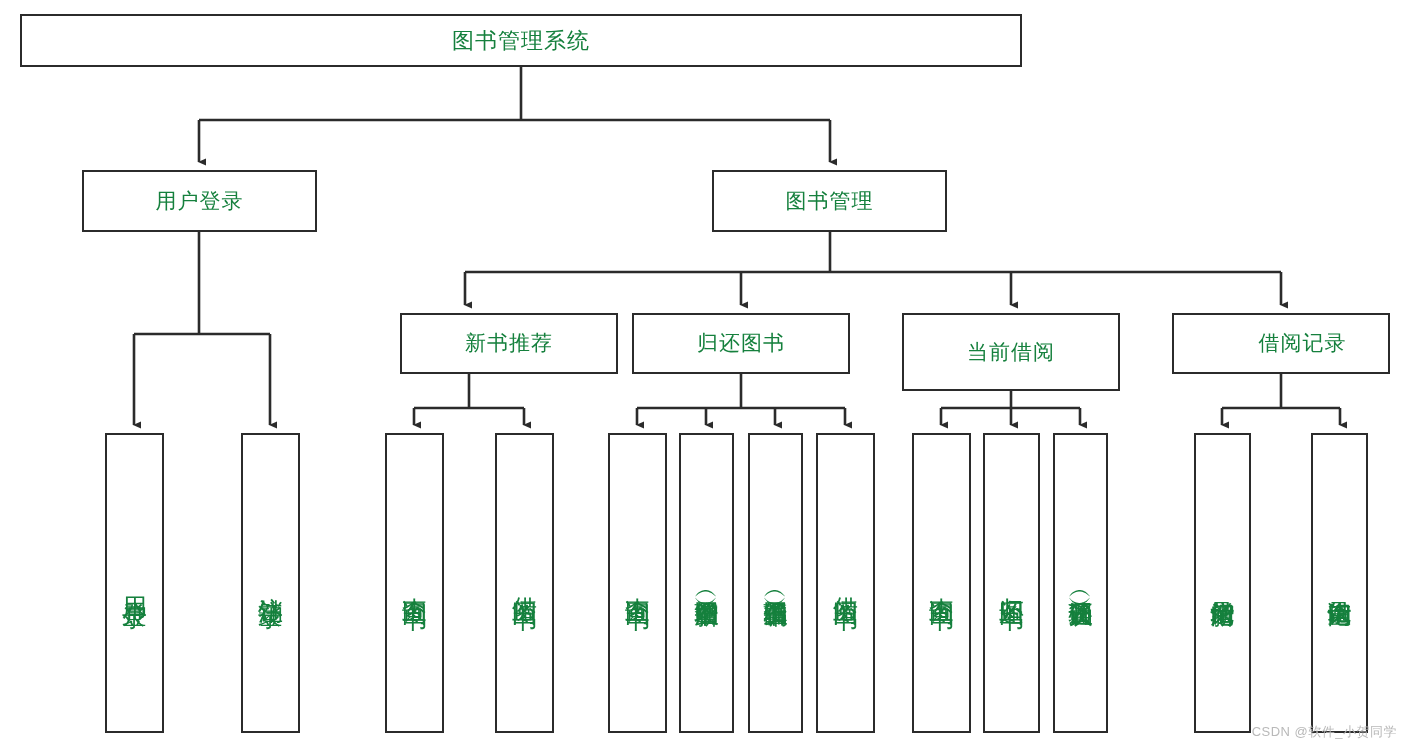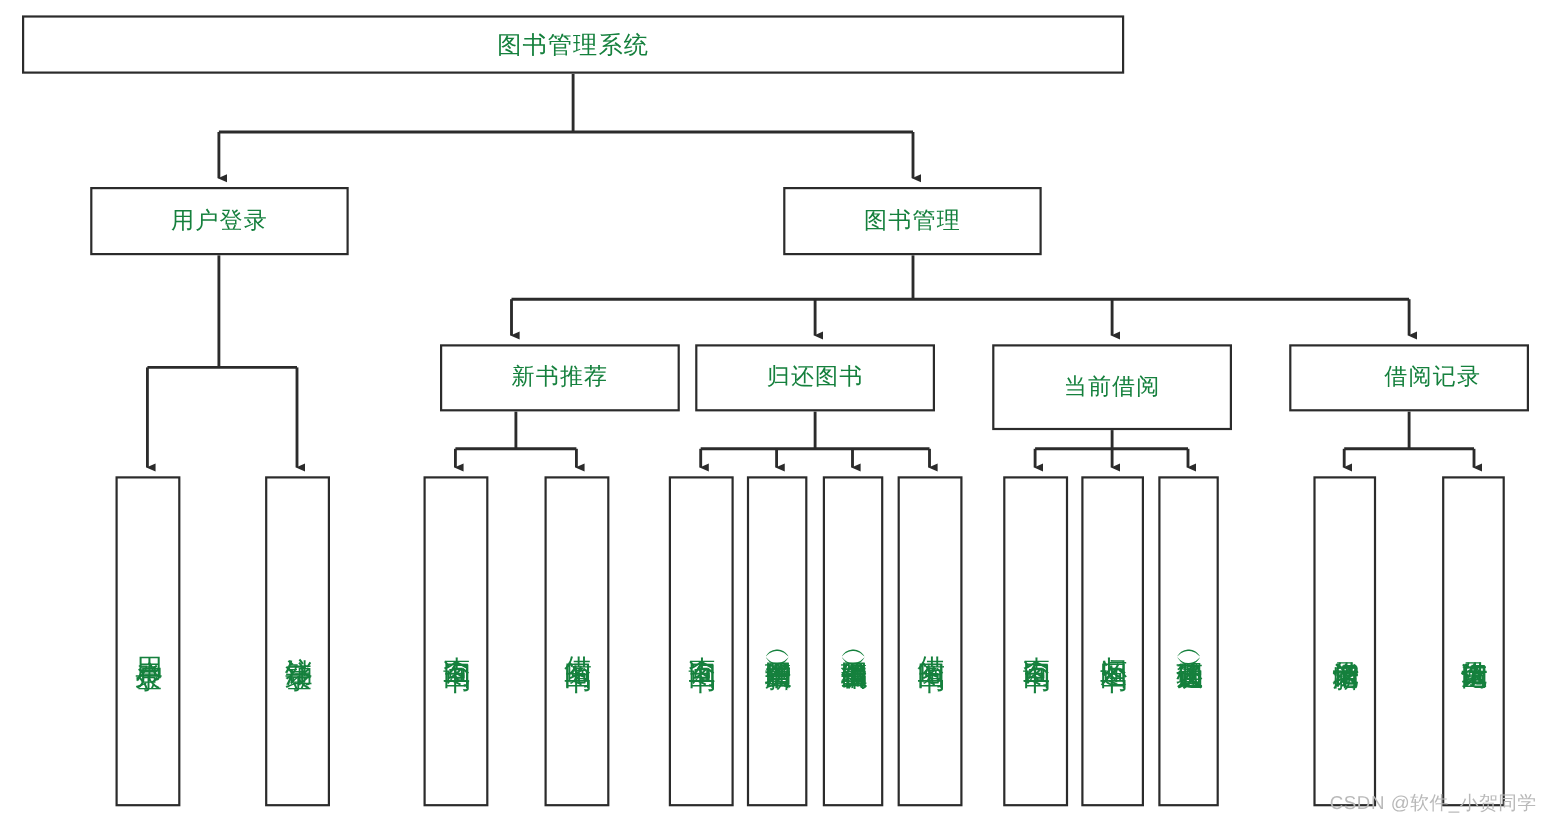--- a/index.html
+++ b/index.html
@@ -57,21 +57,21 @@
   }
   svg#wires{
     position:absolute;left:0;top:0;width:1405px;height:747px;
     z-index:1;
     pointer-events:none;
   }
   #watermark{
     position:absolute;
     right:8px;
     bottom:6px;
-    font-size:17px;
+    font-size:13px;
     color:#b9b9b9;
     letter-spacing:0.5px;
     z-index:5;
     white-space:nowrap;
   }
 </style>
 </head>
 <body>
 
 <div id="diagram">

